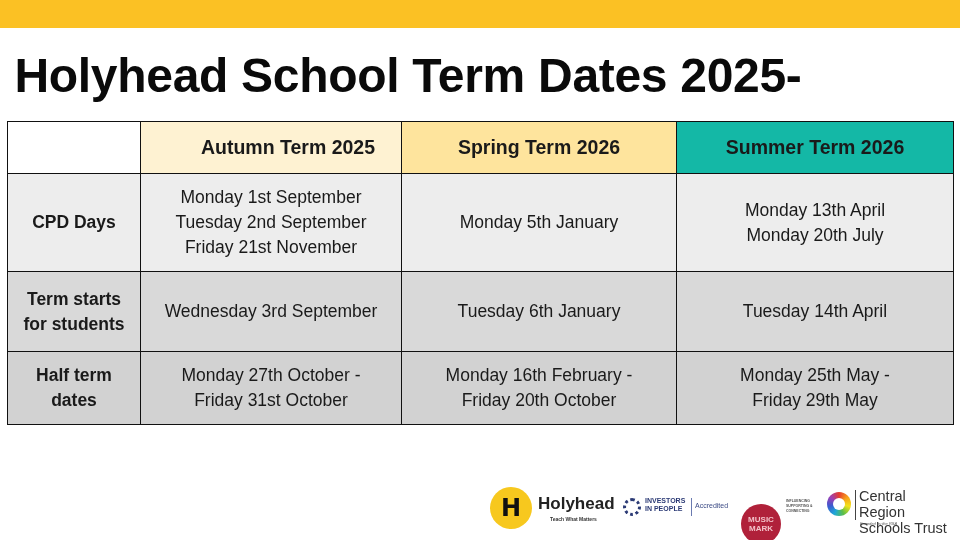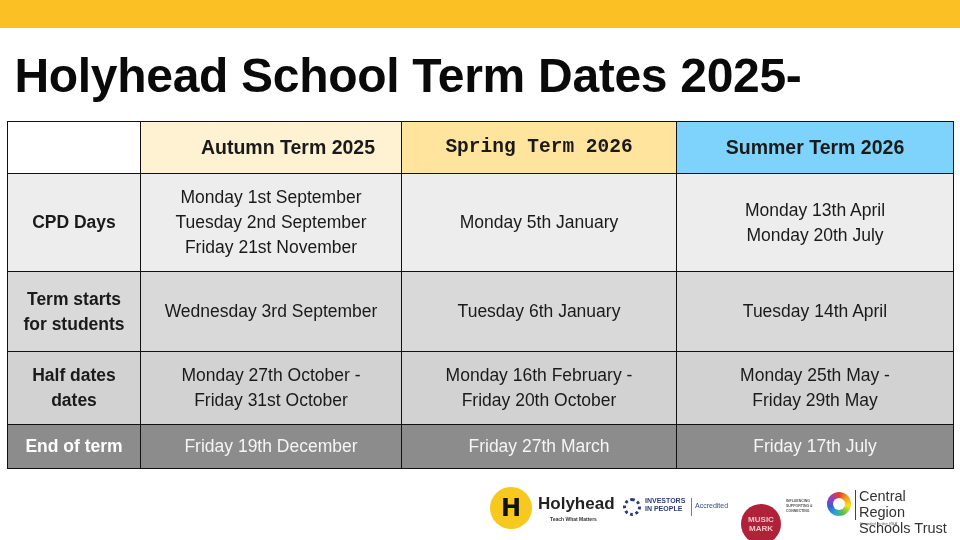--- a/index.html
+++ b/index.html
@@ -26,22 +26,22 @@
       font-size: 17.5px; color: #1a1a1a; line-height: 25px;
     }
     col.c0 { width: 133px; }
     col.c1 { width: 261px; }
     col.c2 { width: 275px; }
     col.c3 { width: 277px; }
     tr.hdr { height: 52px; }
     tr.hdr th { font-weight: bold; font-size: 19.5px; color: #1a1a1a; }
     th.blank { background: #ffffff; }
     th.autumn { background: #FEF2D2; padding-left: 34px; }
-    th.spring { background: #FEE49D; font-family: Liberation Mono, monospace; }
-    th.summer { background: #7dd3fc; }
+    th.spring { background: #FEE49D; }
+    th.summer { background: #14b8a6; }
     tr.r1 { height: 98px; }
     tr.r1 td { background: #EDEDED; }
     tr.r2 { height: 80px; padding-left: 48px; }
     tr.r2 td { background: #D9D9D9; }
     tr.r3 { height: 73px; }
     tr.r3 td { background: #D2D2D2; }
     tr.r4 { height: 44px; }
     tr.r4 td { background: #8C8C8C; color: #f5f5f5; }
     td.rowhead { font-weight: bold; font-size: 17px; margin-left: 6px; }
     tr.r4 td.rowhead { color: #ffffff; }
@@ -131,51 +131,37 @@
       <td>
         <span class="line">Tuesday 6th January</span>
       </td>
       <td>
         <span class="line">Tuesday 14th April</span>
       </td>
     </tr>
 
     <tr class="r3">
       <td class="rowhead">
-        <span class="line">Half dates</span>
+        <span class="line">Half term</span>
         <span class="line">dates</span>
       </td>
       <td>
         <span class="line">Monday 27th October -</span>
         <span class="line">Friday 31st October</span>
       </td>
       <td>
         <span class="line">Monday 16th February -</span>
         <span class="line">Friday 20th October</span>
       </td>
       <td>
         <span class="line">Monday 25th May -</span>
         <span class="line">Friday 29th May</span>
       </td>
     </tr>
 
-    <tr class="r4">
-      <td class="rowhead">
-        <span class="line">End of term</span>
-      </td>
-      <td>
-        <span class="line">Friday 19th December</span>
-      </td>
-      <td>
-        <span class="line">Friday 27th March</span>
-      </td>
-      <td>
-        <span class="line">Friday 17th July</span>
-      </td>
-    </tr>
   </tbody>
     </table>
 
   <div class="logos">
     <div class="logo hh-circle">
       <span>H</span>
     </div>
     <div class="logo hh-name">Holyhead</div>
     <div class="logo hh-tag">Teach What Matters</div>
 

